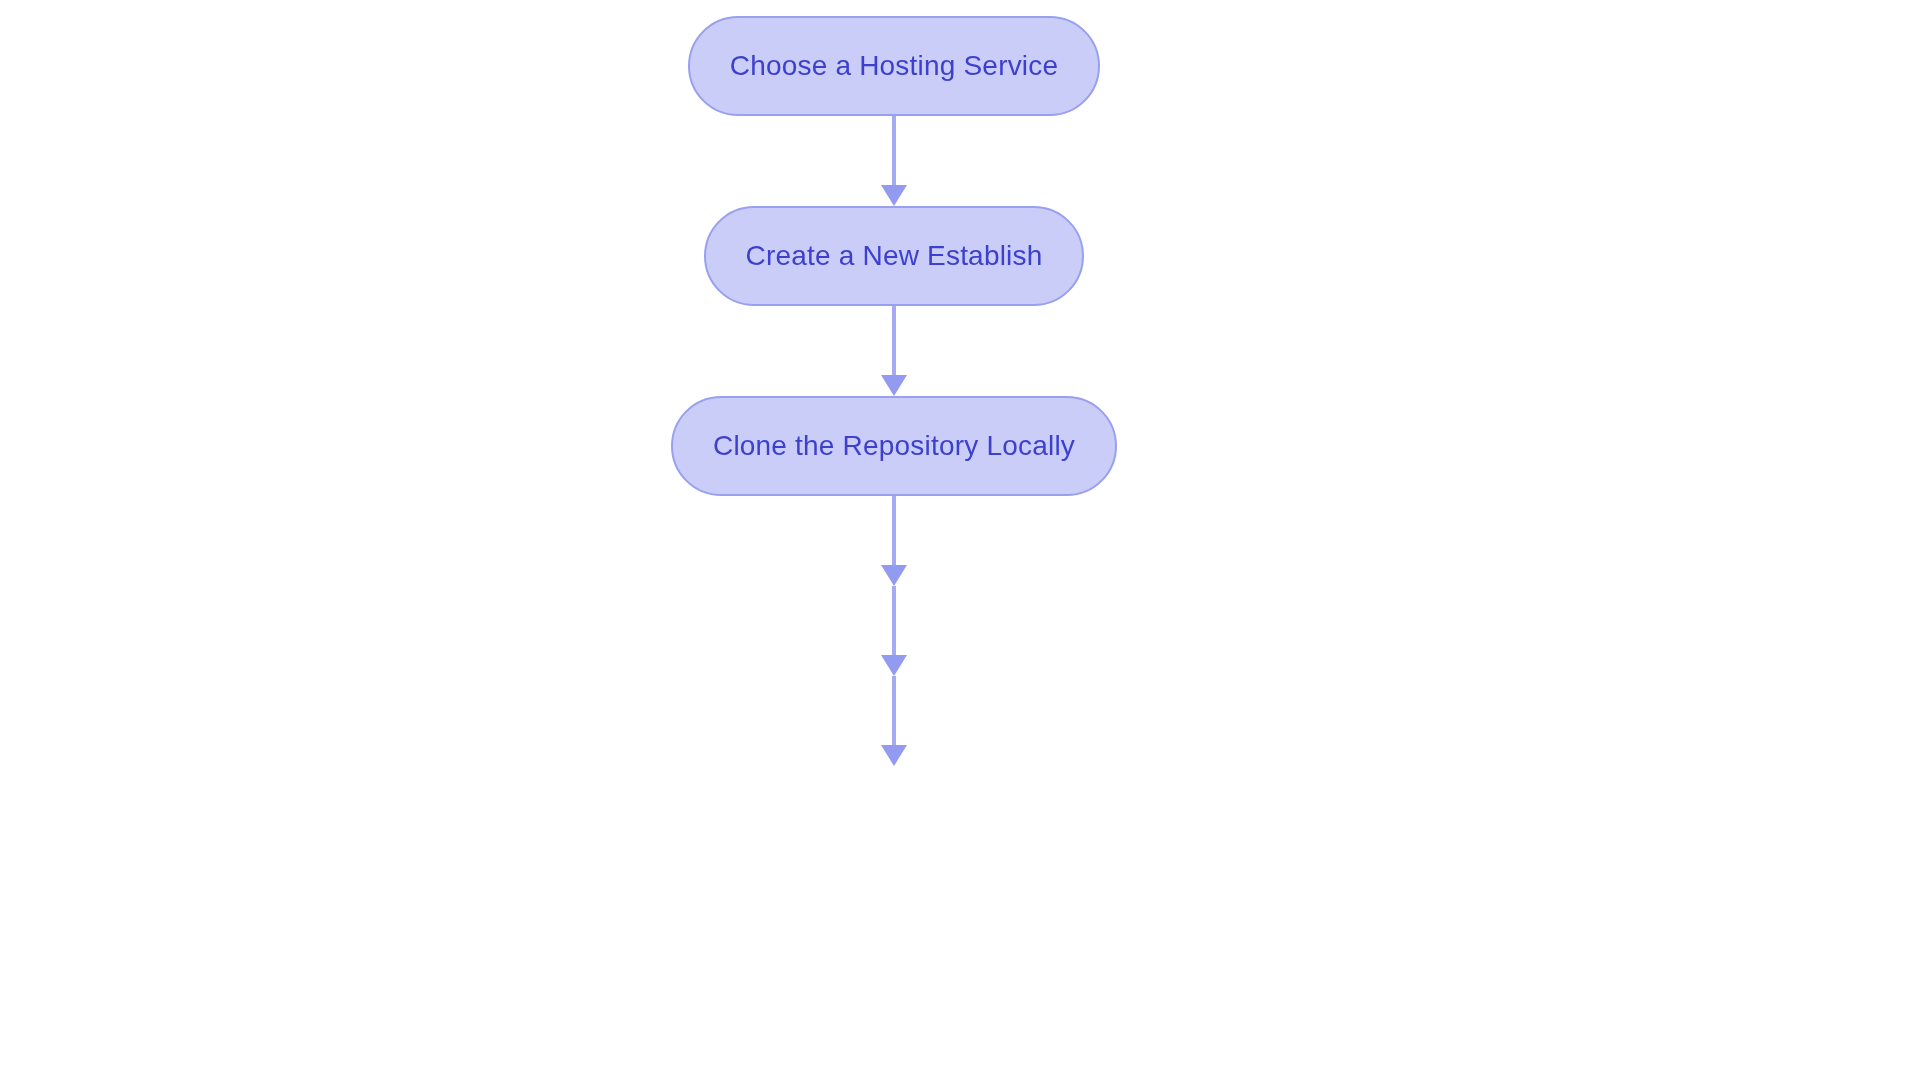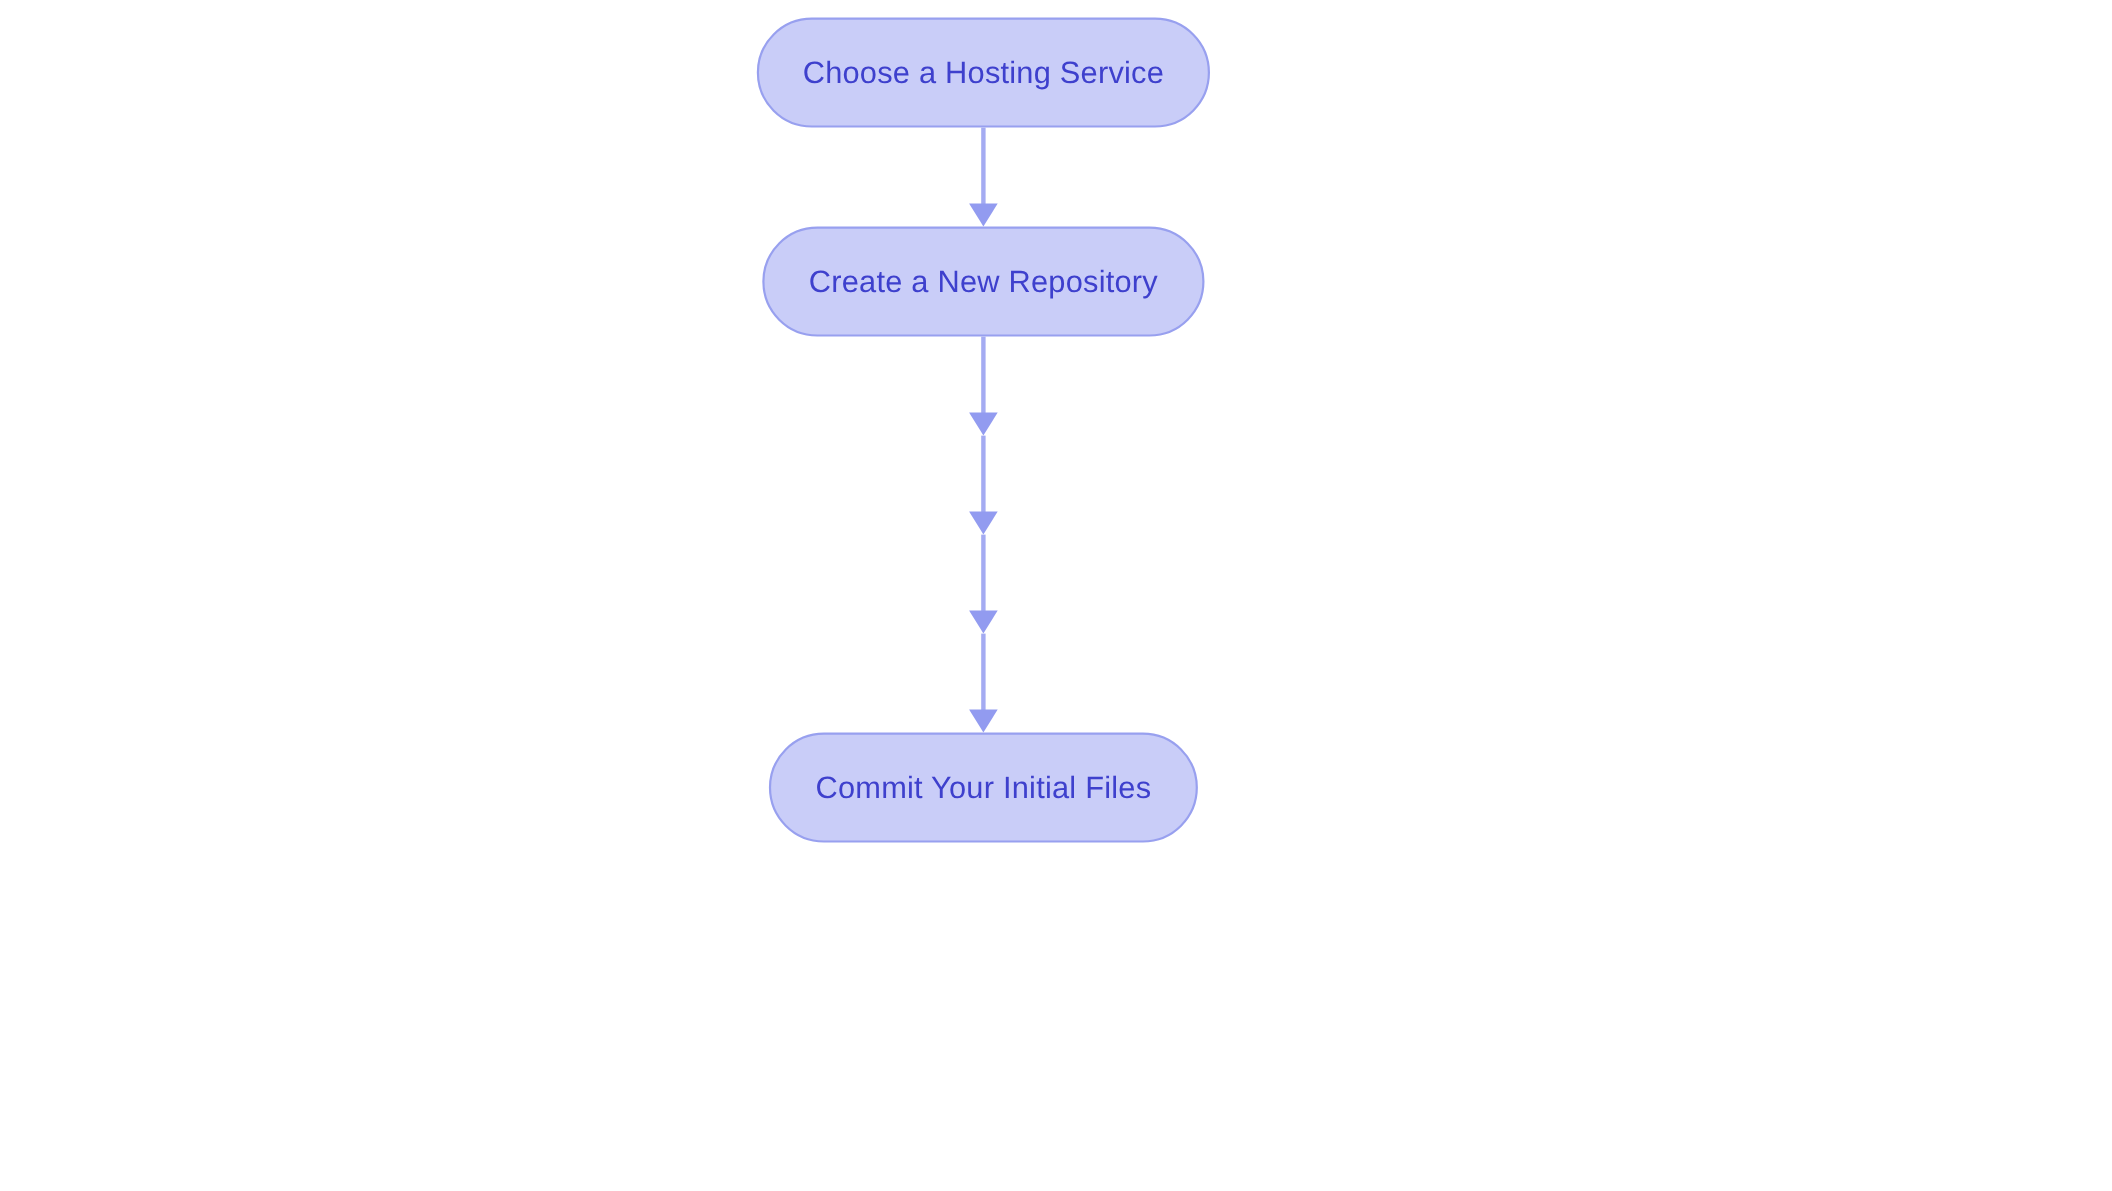--- a/index.html
+++ b/index.html
@@ -71,44 +71,44 @@
     <div class="node">
       <span class="node-label">Choose a Hosting Service</span>
     </div>
 
     <div class="arrow">
       <div class="arrow-line"></div>
       <div class="arrow-head"></div>
     </div>
 
     <div class="node">
-      <span class="node-label">Create a New Repository</span>
+      <span class="node-label">Create a New Establish</span>
+    </div>
+
+    <div class="arrow">
+      <div class="arrow-line"></div>
+      <div class="arrow-head"></div>
+    </div>
+
+    <div class="node">
+      <span class="node-label">Clone the Repository Locally</span>
     </div>
 
     <div class="arrow">
       <div class="arrow-line"></div>
       <div class="arrow-head"></div>
     </div>
 
 
     <div class="arrow">
       <div class="arrow-line"></div>
       <div class="arrow-head"></div>
     </div>
 
 
     <div class="arrow">
       <div class="arrow-line"></div>
       <div class="arrow-head"></div>
     </div>
 
 
-    <div class="arrow">
-      <div class="arrow-line"></div>
-      <div class="arrow-head"></div>
-    </div>
-
-    <div class="node">
-      <span class="node-label">Commit Your Initial Files</span>
-    </div>
-
   </div>
 </div>
 
 </body></html>

